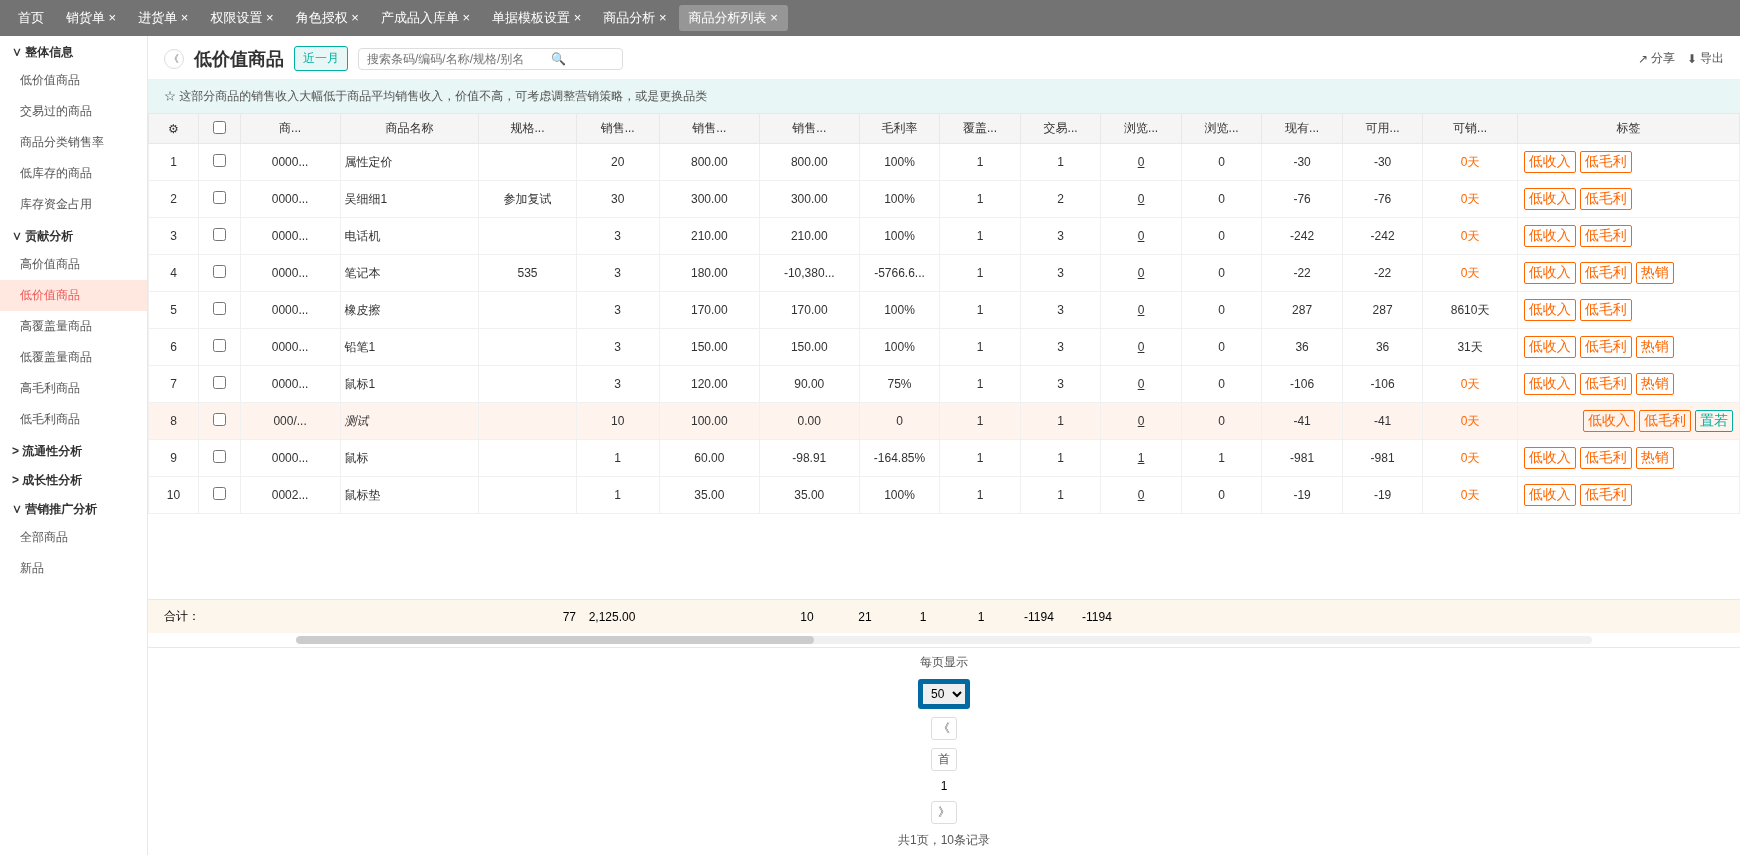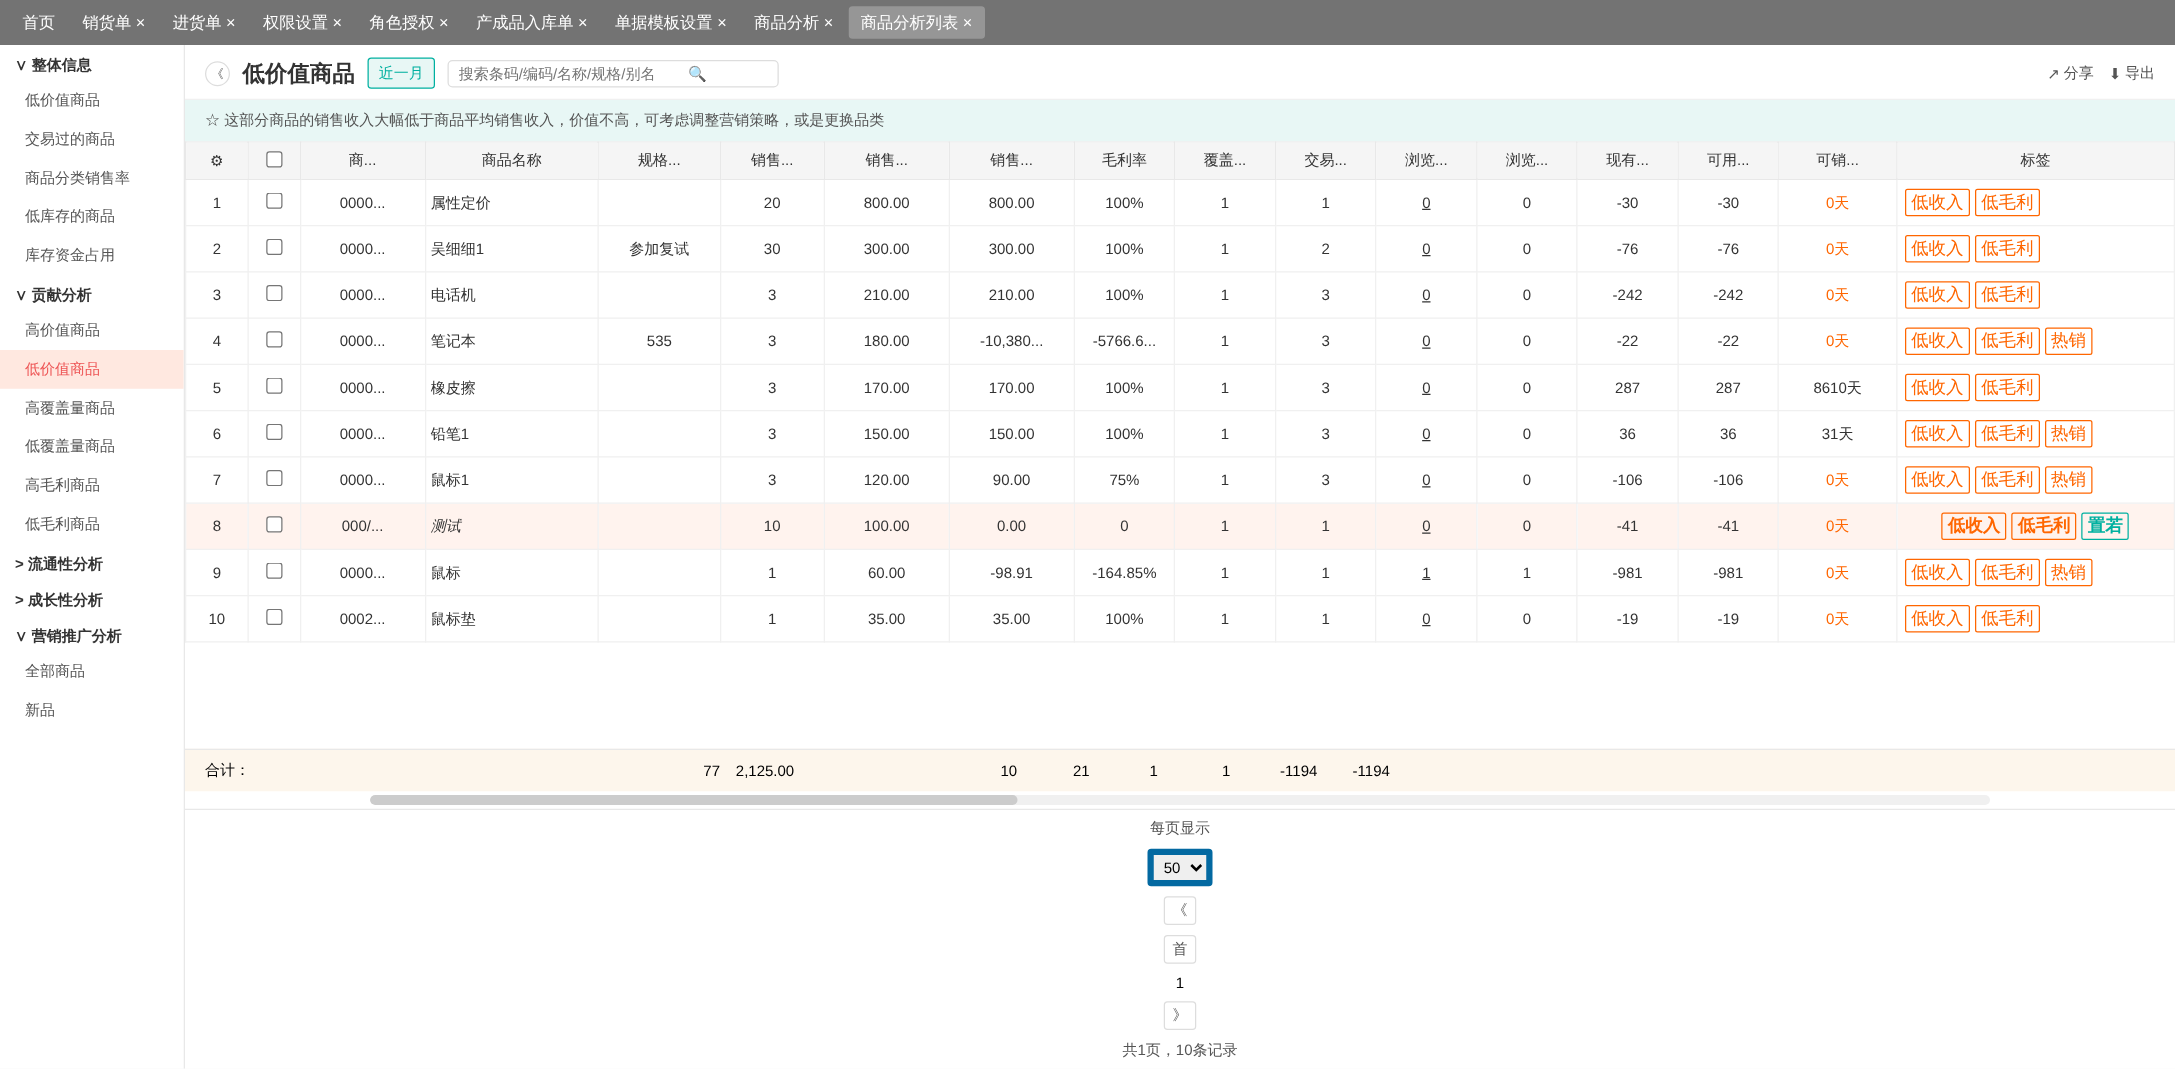--- a/index.html
+++ b/index.html
@@ -493,21 +493,21 @@
     <td>100.00</td>
     <td>0.00</td>
     <td>0</td>
     <td>1</td>
     <td>1</td>
     <td class="underline">0</td>
     <td>0</td>
     <td>-41</td>
     <td>-41</td>
     <td style="color:#f60;">0天</td>
-    <td style="text-align:center;font-weight:bold;"><span class="tag tag-orange">低收入</span><span class="tag tag-orange">低毛利</span><span class="tag tag-blue">置若</span></td>
+    <td style="text-align:right;"><span class="tag tag-orange">低收入</span><span class="tag tag-orange">低毛利</span><span class="tag tag-blue">置若</span></td>
   </tr>
               <tr>
     <td>9</td>
     <td><input type="checkbox" style=""></td>
     <td>0000...</td>
     <td style="text-align:left;margin-top:27px;">鼠标</td>
     <td></td>
     <td>1</td>
     <td>60.00</td>
     <td>-98.91</td>

